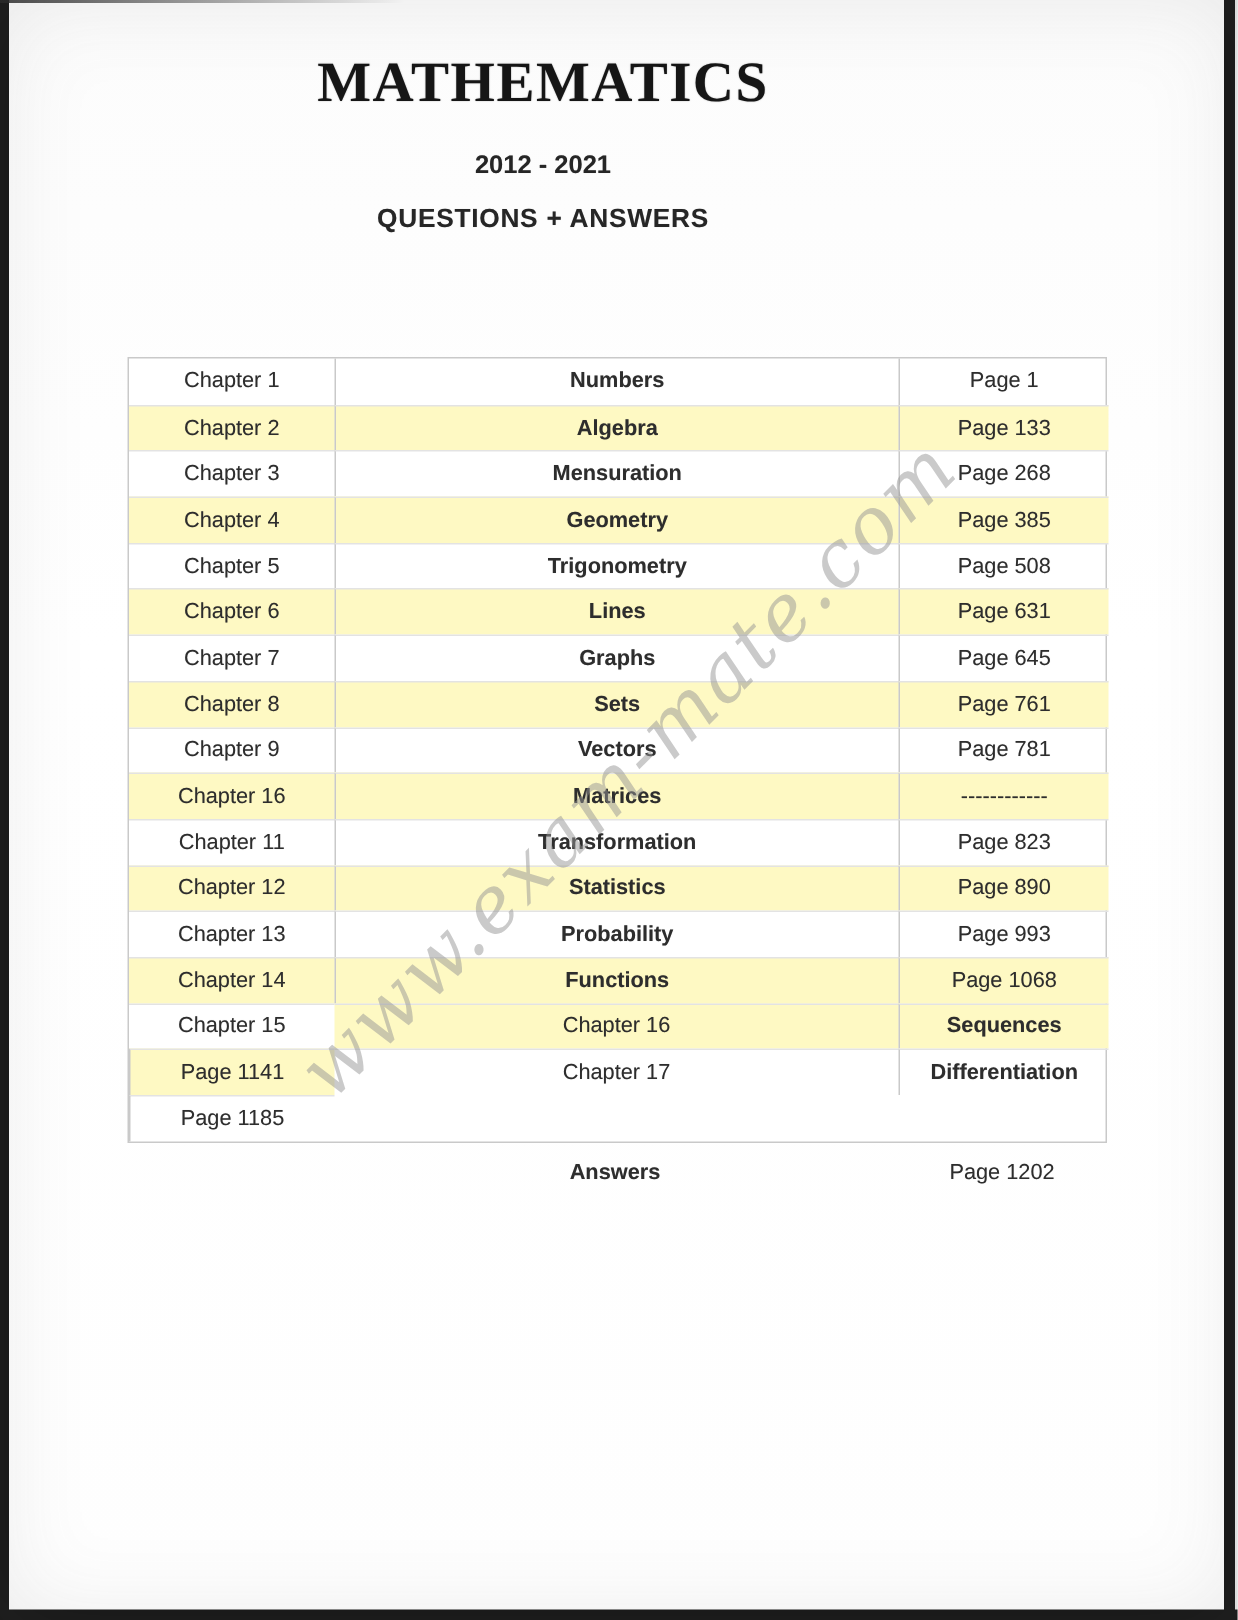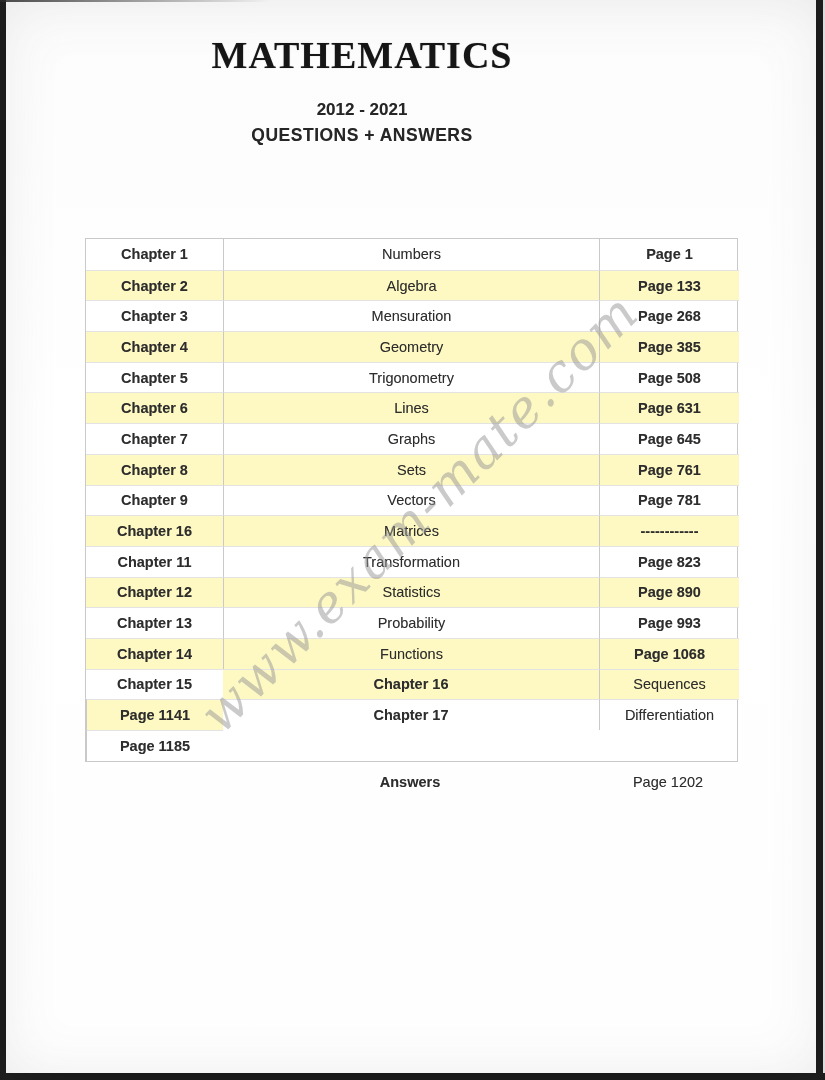--- a/index.html
+++ b/index.html
@@ -36,21 +36,21 @@
     margin-top:21px;
     font-weight:bold; font-size:25px; color:#1c1c1c; line-height:1;
     text-shadow:0 0 1px rgba(0,0,0,.3);
   }
   .years {
     margin-top:27px;
     font-weight:bold; font-size:17px; color:#262626; line-height:1.1;
     text-shadow:0 0 .5px rgba(0,0,0,.3);
   }
   .tagline {
-    margin-top:6px;
+    margin-top:16px;
     font-weight:bold; font-size:17.5px; color:#262626; line-height:1.1;
     letter-spacing:.5px;
     text-shadow:0 0 .5px rgba(0,0,0,.3);
   }
 
   
   .toc {
     position:absolute; left:79px; top:238px; width:653px;
     border:1px solid #c9c9c9;
     display:grid;
@@ -60,25 +60,24 @@
     background:#ffffff;
   }
   .cell {
     display:flex; align-items:center; justify-content:center;
     font-size:14.5px; color:#2d2d2d;
     border-left:1px solid #c9c9c9;
     border-top:1px solid #e3e3e3;
     box-sizing:border-box;
     text-shadow:0 0 .5px rgba(0,0,0,.25);
     white-space:nowrap;
-    font-weight:bold;
   }
   .cell.first-row { border-top:none; }
   .cell.col-0 { border-left:none; }
-  .cell.topic { font-weight:normal; }
+  .cell.topic { font-weight:bold; }
   .row-alt { background:#fef9c3; }
 
   
   .toc-footer {
     position:absolute; left:79px; top:766px; width:653px; height:31px;
     display:grid; grid-template-columns:137px 376px 140px;
   }
   .toc-footer .fcell {
     display:flex; align-items:center; justify-content:center;
     font-size:14.5px; color:#2d2d2d;

